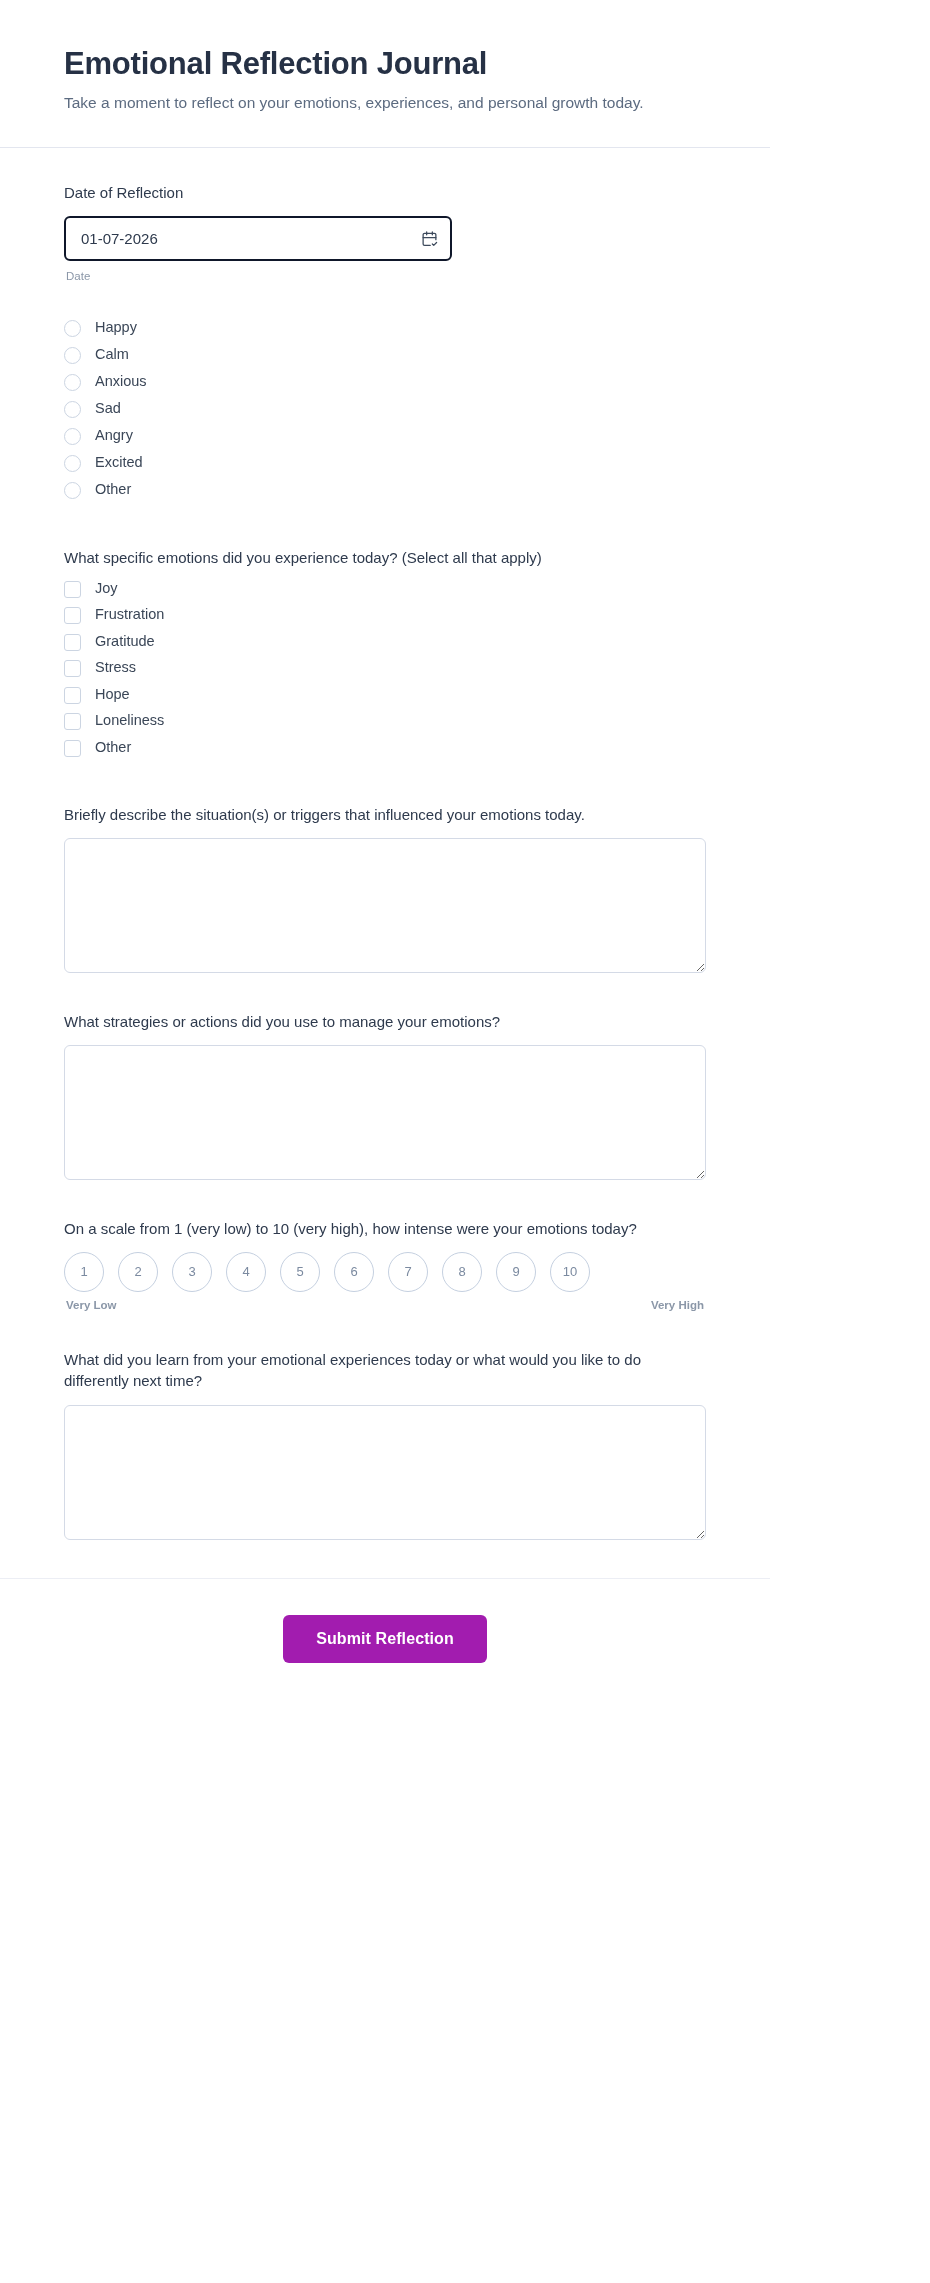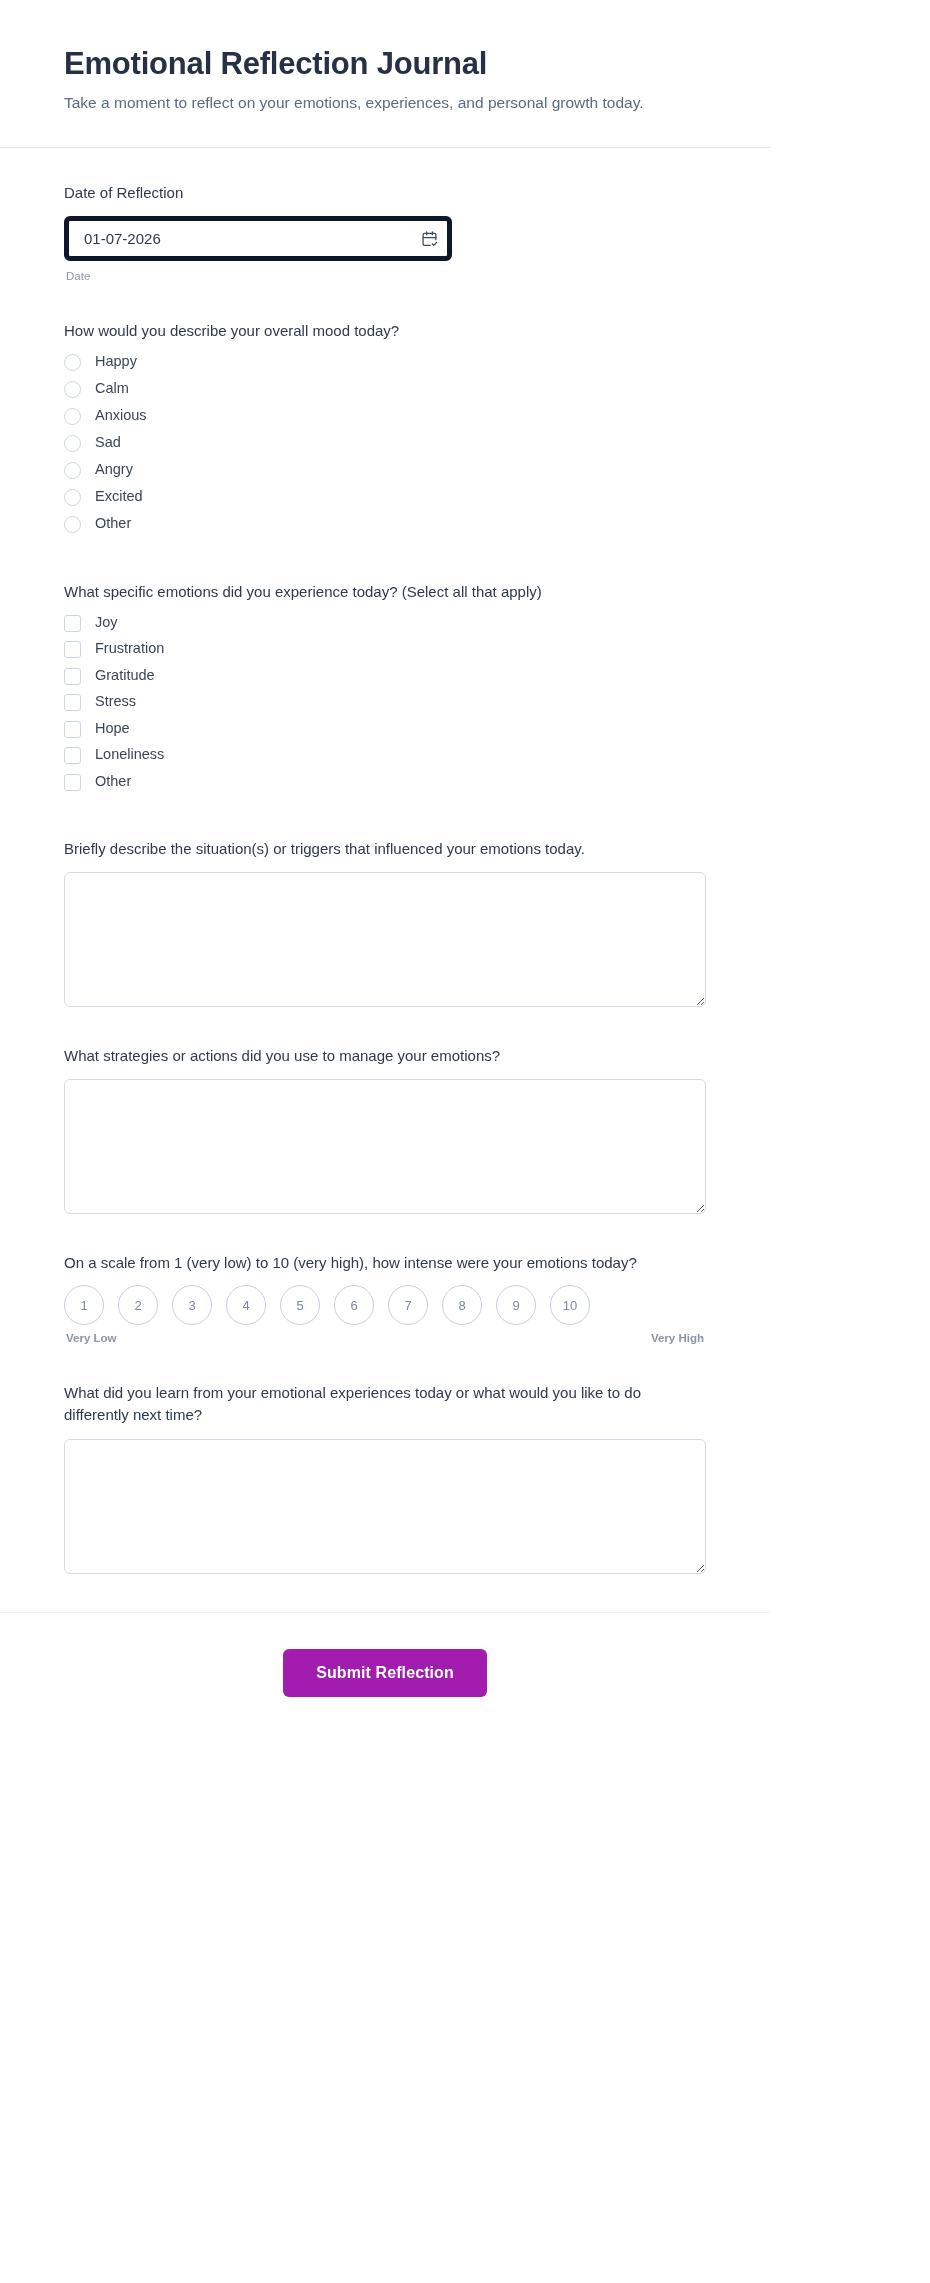--- a/index.html
+++ b/index.html
@@ -65,21 +65,21 @@
   }
 
   
   .date-wrap {
     position: relative;
     width: 388px;
   }
   .date-input {
     width: 100%;
     height: 45px;
-    border: 5px solid #0f172a;
+    border: 2px solid #0f172a;
     border-radius: 6px;
     background: #ffffff;
     font-family: "Liberation Sans", sans-serif;
     font-size: 15px;
     color: #2e3a4d;
     padding: 0 42px 0 15px;
     outline: none;
   }
   .date-icon {
     position: absolute;
@@ -235,21 +235,20 @@
             <line x1="8" y1="2" x2="8" y2="6"></line>
             <line x1="3" y1="10" x2="21" y2="10"></line>
             <path d="M16 19l2 2 4-4"></path>
           </svg>
         </span>
       </div>
       <div class="helper-text">Date</div>
     </div>
 
     <div class="field-block">
-      <div class="field-label">How would you describe your overall mood today?</div>
       <ul class="options-list radio-list">
         <li class="option-row">
           <span class="radio-mark"></span>
           <span class="option-text">Happy</span>
         </li>
         <li class="option-row">
           <span class="radio-mark"></span>
           <span class="option-text">Calm</span>
         </li>
         <li class="option-row">

